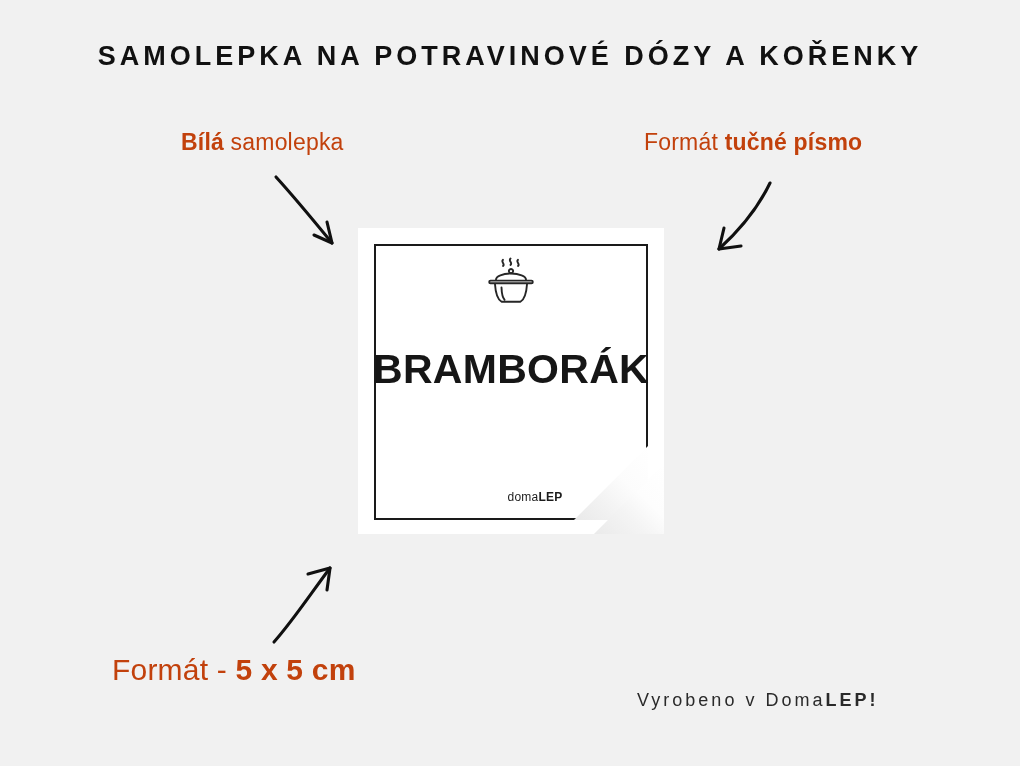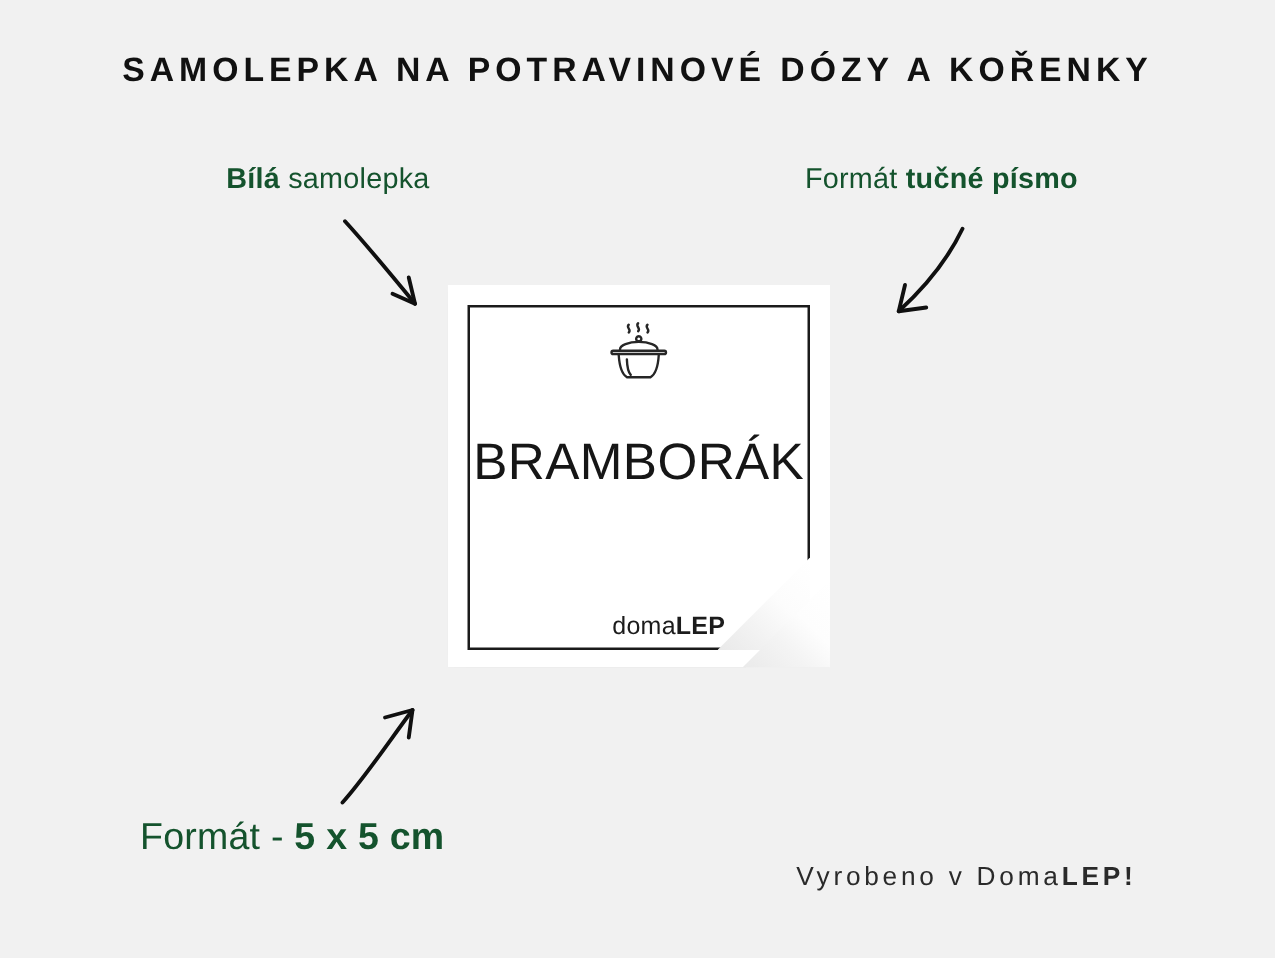--- a/index.html
+++ b/index.html
@@ -33,37 +33,37 @@
     letter-spacing: 4.0px;
     color: #111111;
     white-space: nowrap;
     font-family: "Liberation Sans", sans-serif;
   }
 
   
   .callout {
     position: absolute;
     font-size: 23px;
-    color: #14532d;
+    color: #c2410c;
     white-space: nowrap;
     letter-spacing: 0.2px;
   }
   .callout .b { font-weight: 700; }
   .callout .r { font-weight: 400; }
 
   .callout-white   { left: 181px; top: 129px; }
   .callout-black   { left: 644px; top: 129px; }
   .callout-format  { left: 112px; top: 653px; font-size: 30px; }
 
   
   .watermark {
     position: absolute;
     left: 637px;
     top: 690px;
-    font-size: 21px;
+    font-size: 18px;
     letter-spacing: 3.0px;
     color: #2a2a2a;
     white-space: nowrap;
   }
   .watermark .b { font-weight: 700; }
   .watermark .r { font-weight: 400; }
 
   
   .arrow-svg {
     position: absolute;
@@ -129,33 +129,33 @@
     display: flex;
     flex-direction: column;
     align-items: center;
   }
   .pot-icon {
     margin-top: 22px;
   }
   .sticker-title {
     margin-top: 34px;
     font-size: 41px;
-    font-weight: 400;
+    font-weight: 700;
     letter-spacing: 0.3px;
     color: #161616;
     white-space: nowrap;
     font-family: "Liberation Sans", sans-serif;
   }
   .sticker-logo {
     position: absolute;
     left: 0;
     right: 0;
     top: 262px;
     text-align: center;
-    font-size: 20px;
+    font-size: 12px;
     color: #1c1c1c;
     letter-spacing: 0.2px;
     padding-left: 48px;
   }
   .sticker-logo .r { font-weight: 400; }
   .sticker-logo .b { font-weight: 700; }
 </style>
 </head>
 <body>
 

